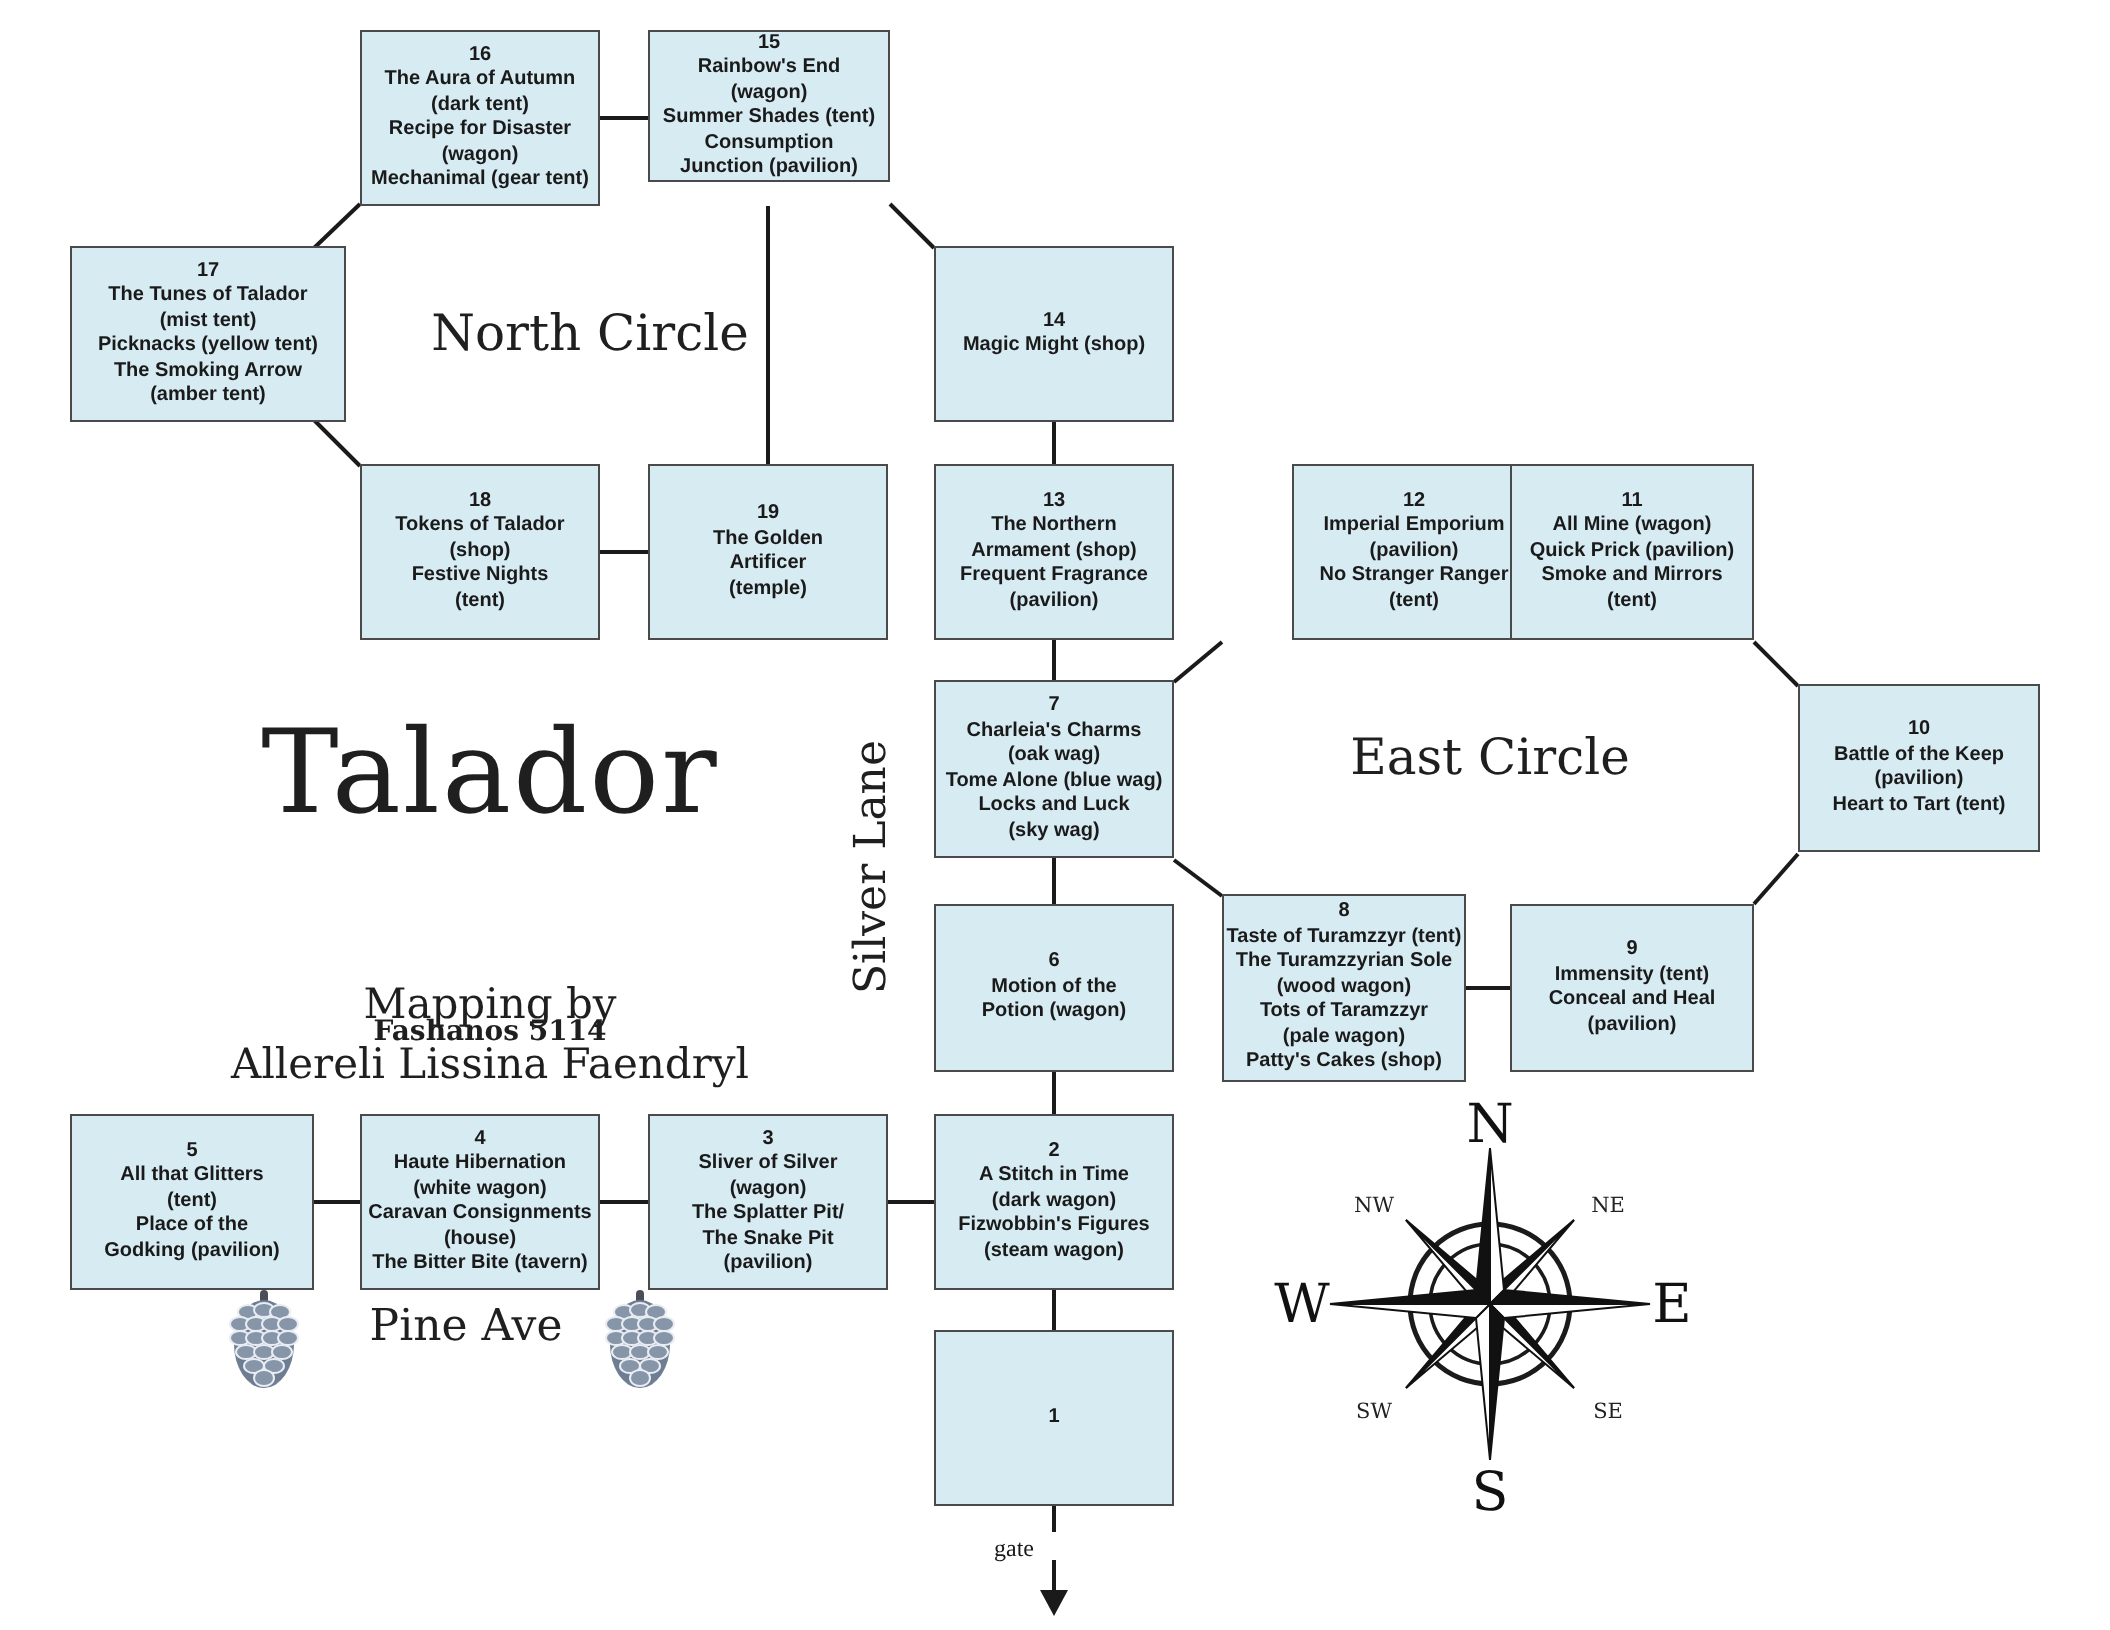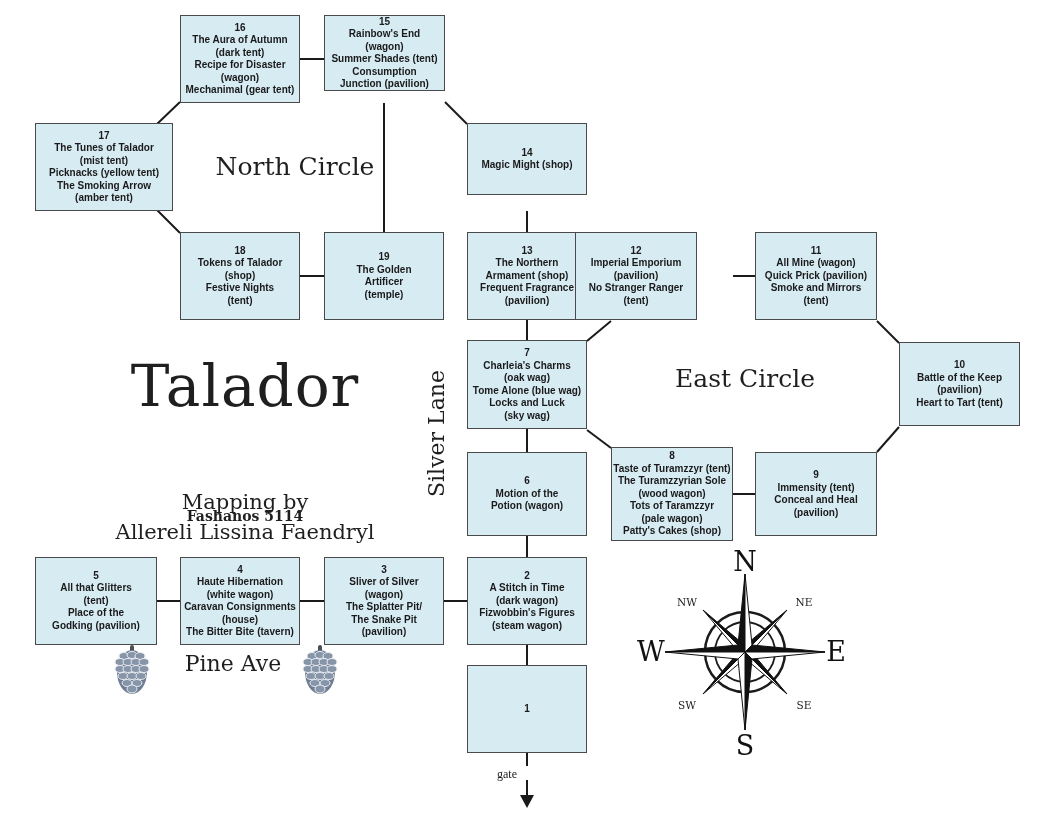--- a/index.html
+++ b/index.html
@@ -81,21 +81,21 @@
   <div class="booth" style="left:35px;top:123px;width:138px;height:88px">
     <div class="booth-num">17</div>
     <div>
         <div>The Tunes of Talador</div>
         <div>(mist tent)</div>
         <div>Picknacks (yellow tent)</div>
         <div>The Smoking Arrow</div>
         <div>(amber tent)</div>
       </div>
   </div>
-  <div class="booth" style="left:467px;top:123px;width:120px;height:72px">
+  <div class="booth" style="left:467px;top:123px;width:120px;height:88px">
     <div class="booth-num">14</div>
     <div>
         <div>Magic Might (shop)</div>
       </div>
   </div>
   <div class="booth" style="left:180px;top:232px;width:120px;height:88px">
     <div class="booth-num">18</div>
     <div>
         <div>Tokens of Talador</div>
         <div>(shop)</div>
@@ -113,21 +113,21 @@
   </div>
   <div class="booth" style="left:467px;top:232px;width:120px;height:88px">
     <div class="booth-num">13</div>
     <div>
         <div>The Northern</div>
         <div>Armament (shop)</div>
         <div>Frequent Fragrance</div>
         <div>(pavilion)</div>
       </div>
   </div>
-  <div class="booth" style="left:575px;top:232px;width:122px;height:88px">
+  <div class="booth" style="left:646px;top:232px;width:122px;height:88px">
     <div class="booth-num">12</div>
     <div>
         <div>Imperial Emporium</div>
         <div>(pavilion)</div>
         <div>No Stranger Ranger</div>
         <div>(tent)</div>
       </div>
   </div>
   <div class="booth" style="left:755px;top:232px;width:122px;height:88px">
     <div class="booth-num">11</div>

